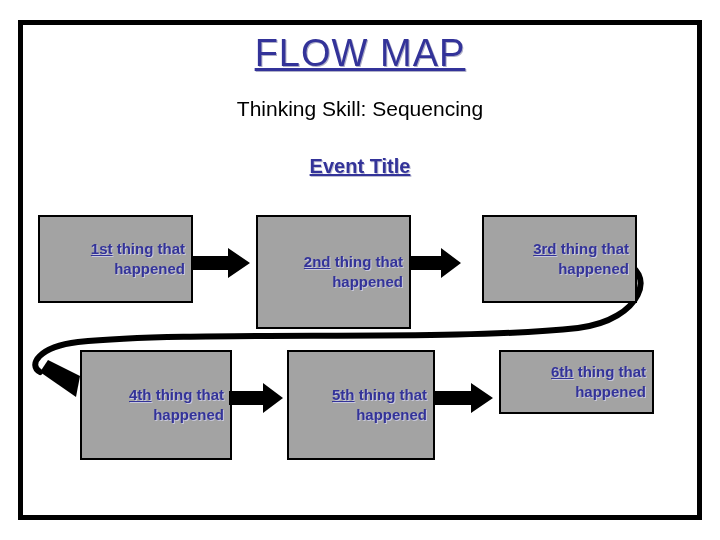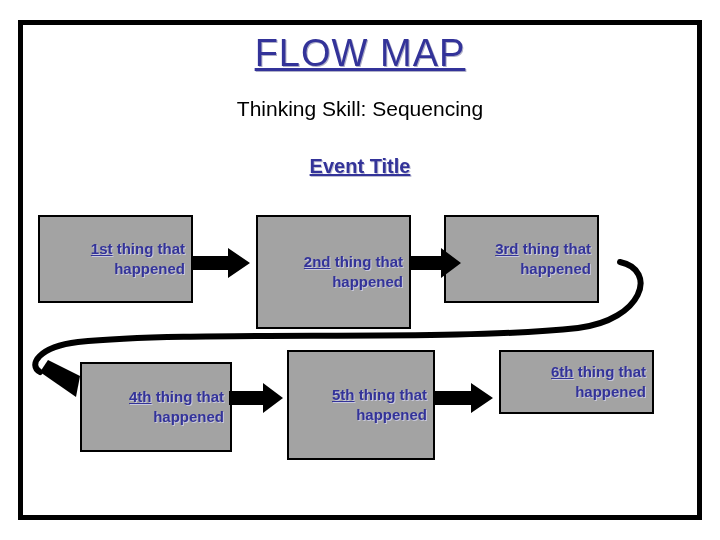--- a/index.html
+++ b/index.html
@@ -84,23 +84,23 @@
   .flow-box .ord {
     text-decoration: underline;
   }
   .flow-box .txt {
     display: block;
     padding: 0 6px;
   }
   
   #box1 { left: 38px;  top: 215px; width: 155px; height: 88px; }
   #box2 { left: 256px; top: 215px; width: 155px; height: 114px; }
-  #box3 { left: 444px; top: 215px; width: 155px; height: 88px; }
+  #box3 { left: 482px; top: 215px; width: 155px; height: 88px; }
   
-  #box4 { left: 80px;  top: 362px; width: 152px; height: 90px; }
+  #box4 { left: 80px;  top: 350px; width: 152px; height: 110px; }
   #box5 { left: 287px; top: 350px; width: 148px; height: 110px; }
   #box6 { left: 499px; top: 350px; width: 155px; height: 64px; }
 
   
   .arrow {
     position: absolute;
   }
   #arrow1 { left: 192px; top: 248px; }
   #arrow2 { left: 409px; top: 248px; }
   #arrow3 { left: 229px; top: 383px; }

